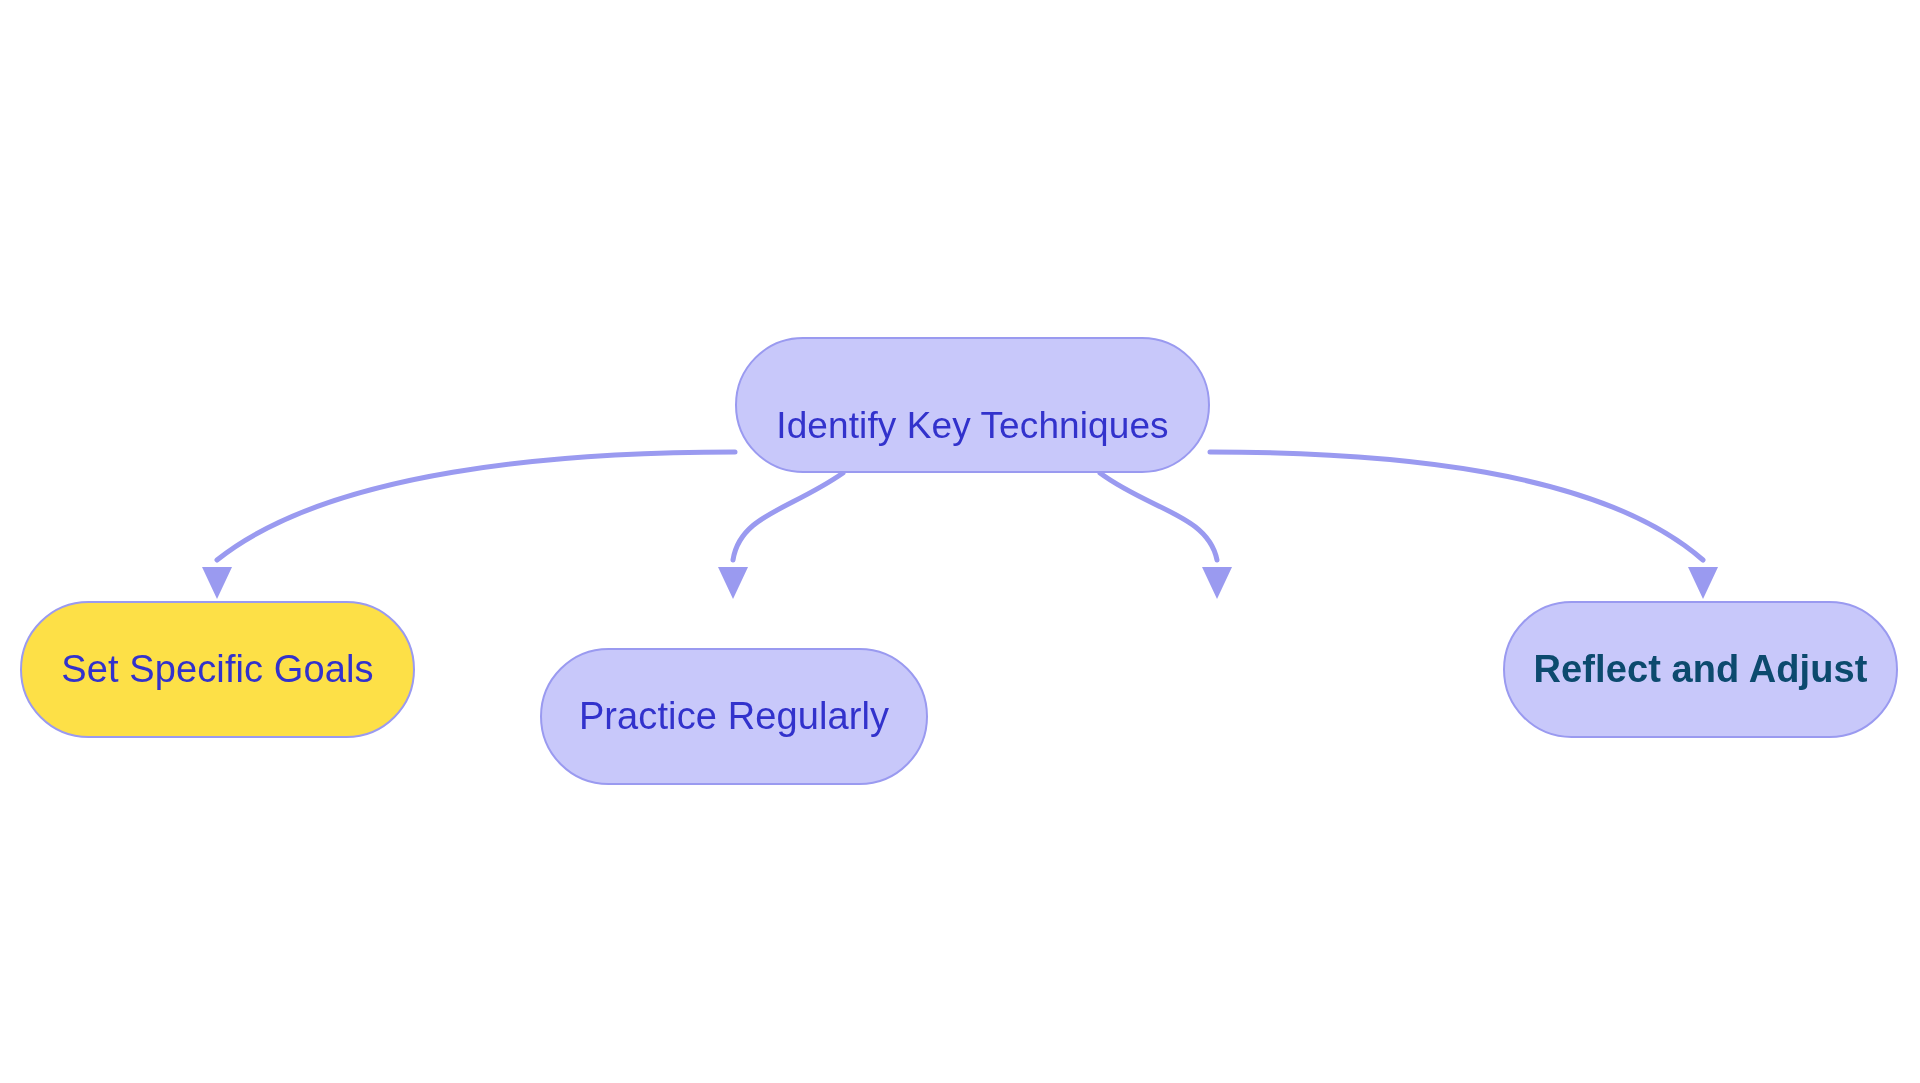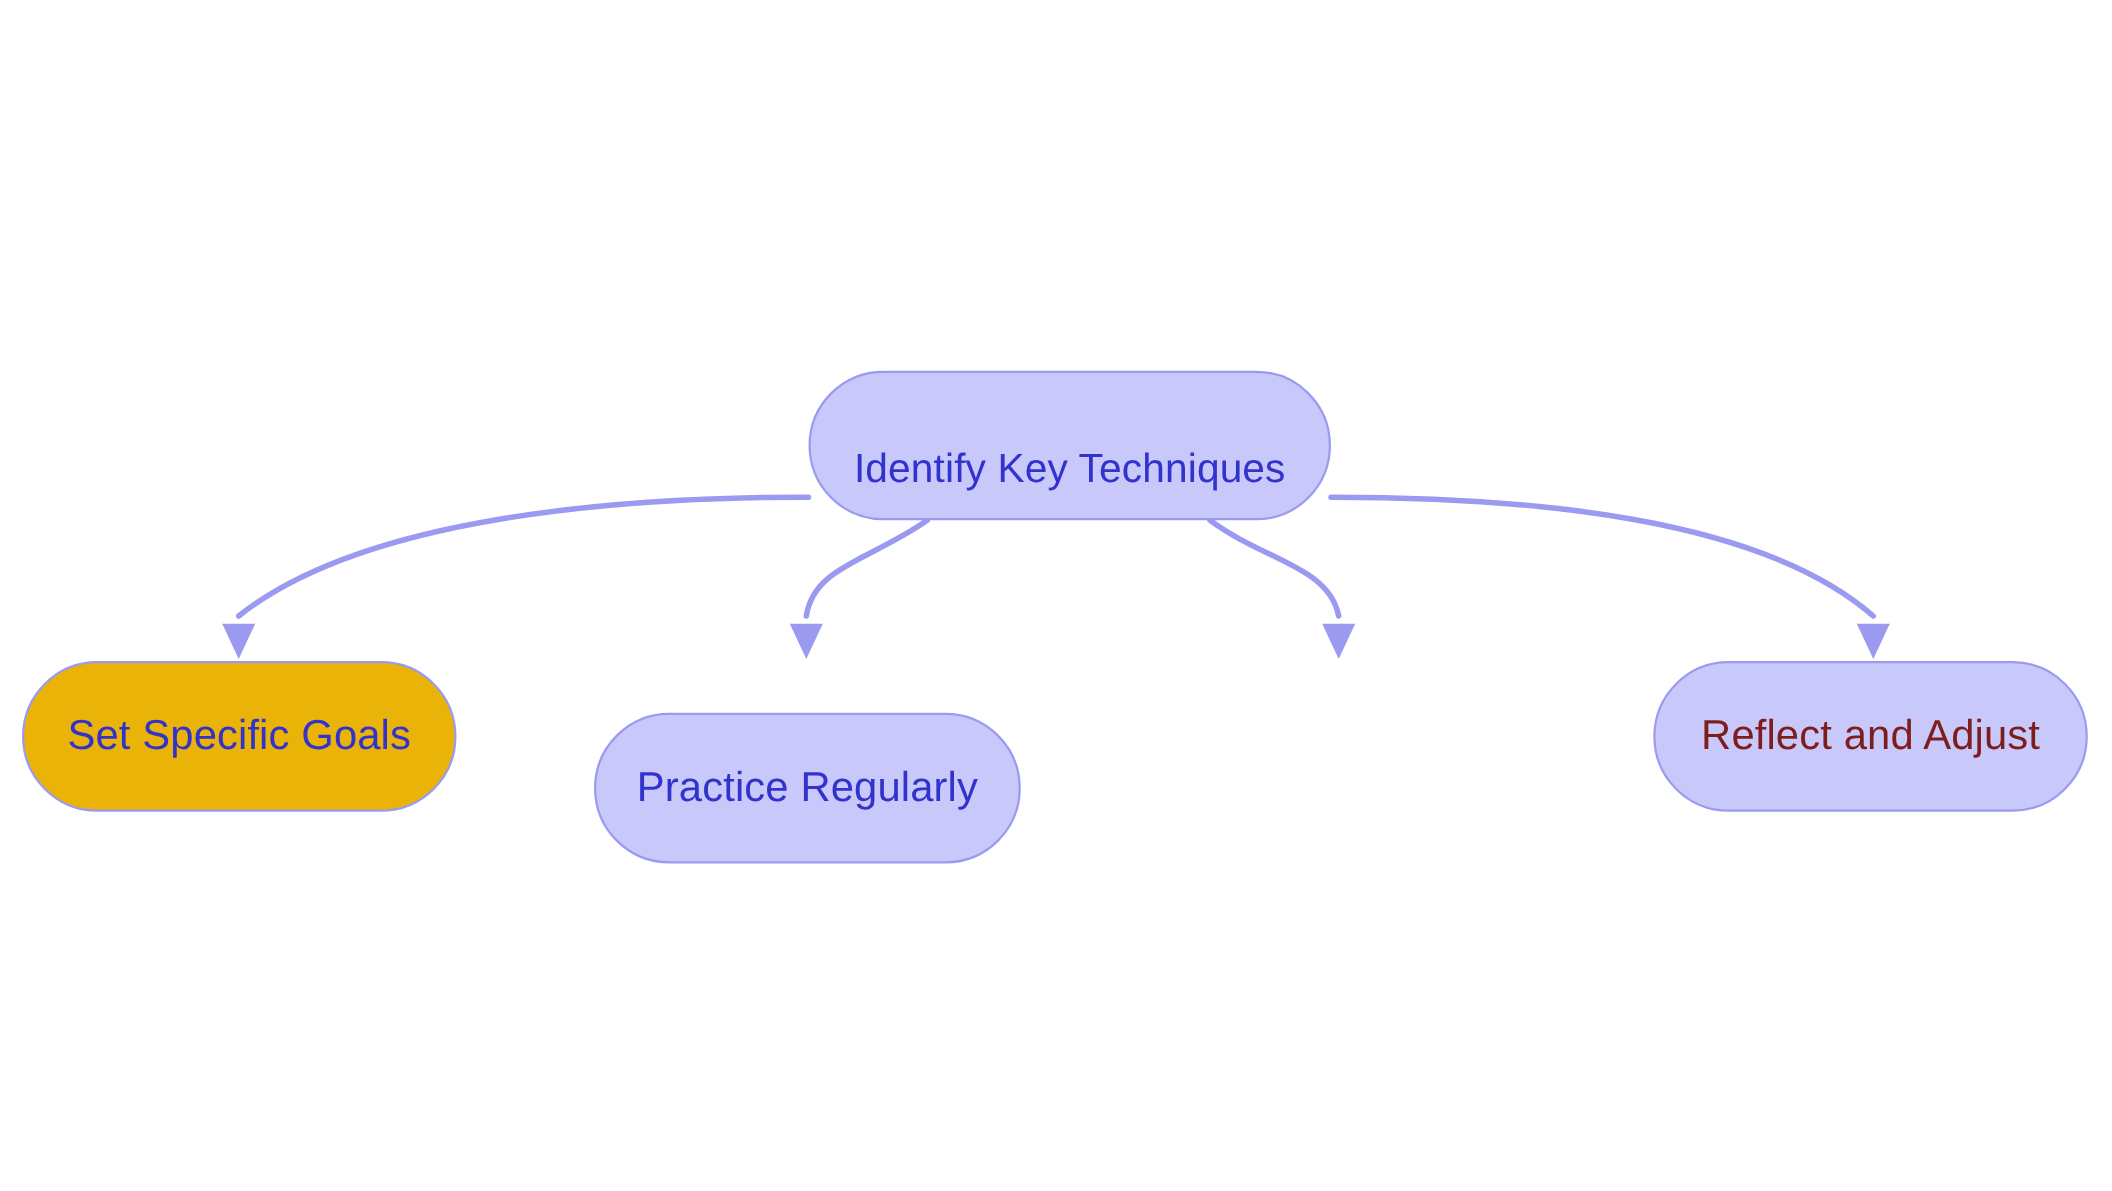--- a/index.html
+++ b/index.html
@@ -80,26 +80,26 @@
       <path fill="none" stroke="#9a9af0" stroke-width="5" stroke-linecap="round" d="M 1210,452 C 1390,452 1600,470 1703,560"></path>
       <polygon points="1688,567 1718,567 1703,599" fill="#9a9af0"></polygon>
     </g>
 
   </svg>
 
   <div class="node node-root" id="node-root" style="left: 735px; top: 337px; width: 475px; height: 136px; background: rgb(200, 200, 250); border-color: rgb(154, 154, 240);">
     <span class="node-label" style="color: rgb(50, 50, 204);">Identify Key Techniques</span>
   </div>
 
-  <div class="node node-leaf" id="node-goals" style="left: 20px; top: 601px; width: 395px; height: 137px; background: #eab308; border-color: rgb(154, 154, 240);">
+  <div class="node node-leaf" id="node-goals" style="left: 20px; top: 601px; width: 395px; height: 137px; background: #fde047; border-color: rgb(154, 154, 240);">
     <span class="node-label" style="color: rgb(50, 50, 204);">Set Specific Goals</span>
   </div>
 
   <div class="node node-leaf" id="node-practice" style="left: 540px; top: 601px; width: 388px; height: 137px; background: rgb(200, 200, 250); border-color: rgb(154, 154, 240); margin-top: 47px;">
     <span class="node-label" style="color: rgb(50, 50, 204);">Practice Regularly</span>
   </div>
 
 
   <div class="node node-leaf" id="node-reflect" style="left: 1503px; top: 601px; width: 395px; height: 137px; background: rgb(200, 200, 250); border-color: rgb(154, 154, 240);">
-    <span class="node-label" style="color: #7f1d1d;">Reflect and Adjust</span>
+    <span class="node-label" style="color: #0c4a6e; font-weight: bold;">Reflect and Adjust</span>
   </div>
 
 </div>
 
 </body></html>

